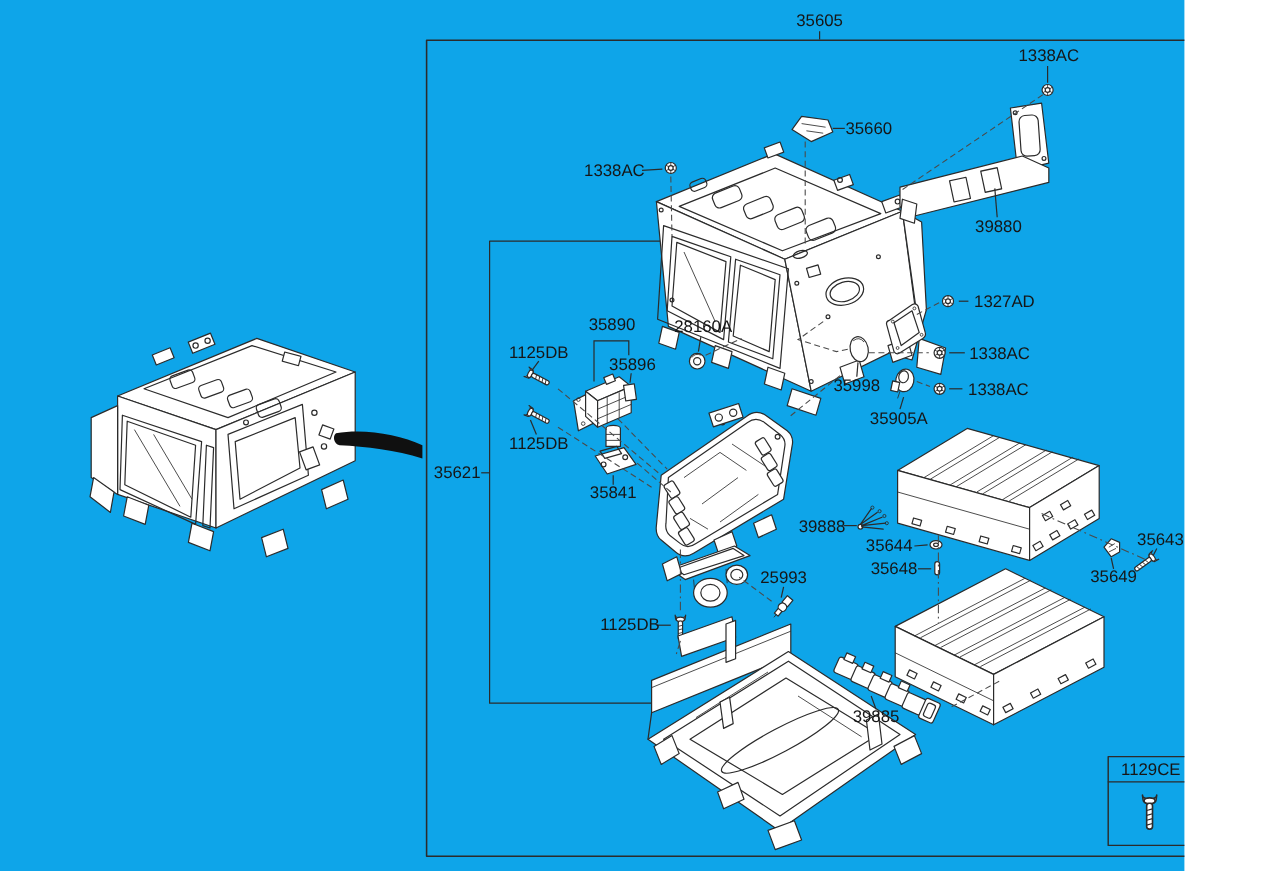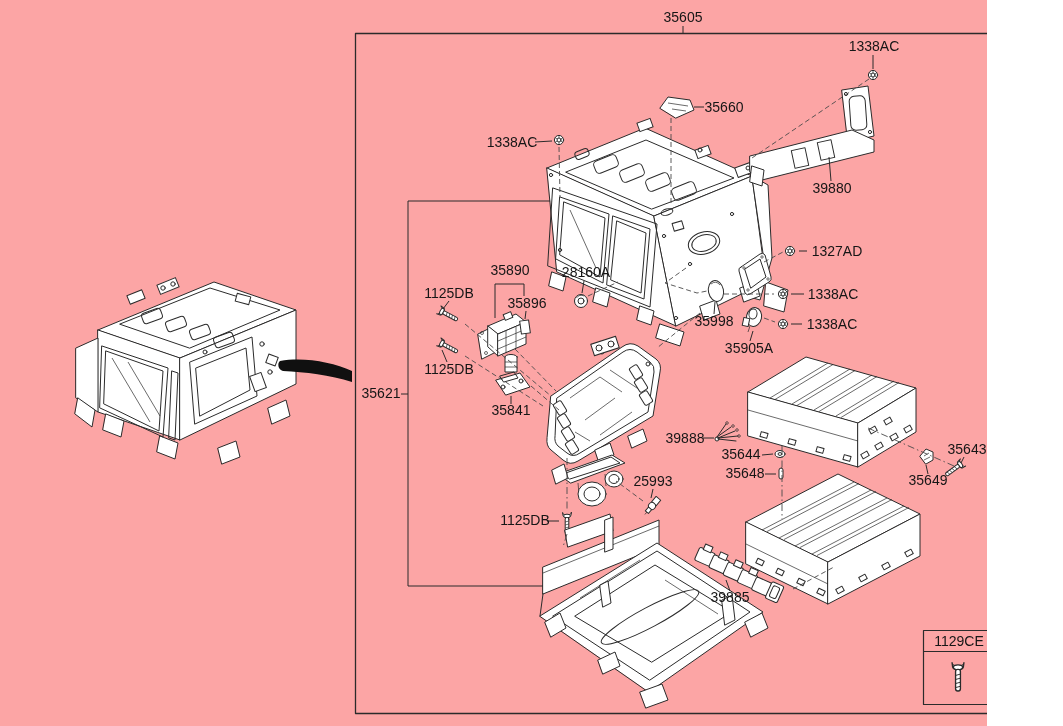--- a/index.html
+++ b/index.html
@@ -1,16 +1,16 @@
 <!DOCTYPE html>
 <html><head>
 <meta charset="utf-8">
 <style>
   html,body{margin:0;padding:0;background:#ffffff;}
-  #stage{position:relative;width:987px;height:726px;background:#fca5a5;overflow:hidden;
+  #stage{position:relative;width:987px;height:726px;background:#0ea5e9;overflow:hidden;
          font-family:"Liberation Sans",sans-serif;}
   svg{position:absolute;left:0;top:0;}
   .s   {fill:none;stroke:#2b2b2b;stroke-width:1;stroke-linejoin:round;stroke-linecap:round;}
   .sw  {fill:#ffffff;stroke:#2b2b2b;stroke-width:1;stroke-linejoin:round;stroke-linecap:round;}
   .thin{fill:none;stroke:#2b2b2b;stroke-width:.7;stroke-linejoin:round;}
   .dash{fill:none;stroke:#4a4a4a;stroke-width:.9;stroke-dasharray:5 3;}
   .dd  {fill:none;stroke:#4a4a4a;stroke-width:.9;stroke-dasharray:7 3 1.5 3;}
   .lead{fill:none;stroke:#2b2b2b;stroke-width:1;}
   .lbl {font:14px "Liberation Sans",sans-serif;fill:#161616;}
   .blk {fill:#101010;stroke:none;}

